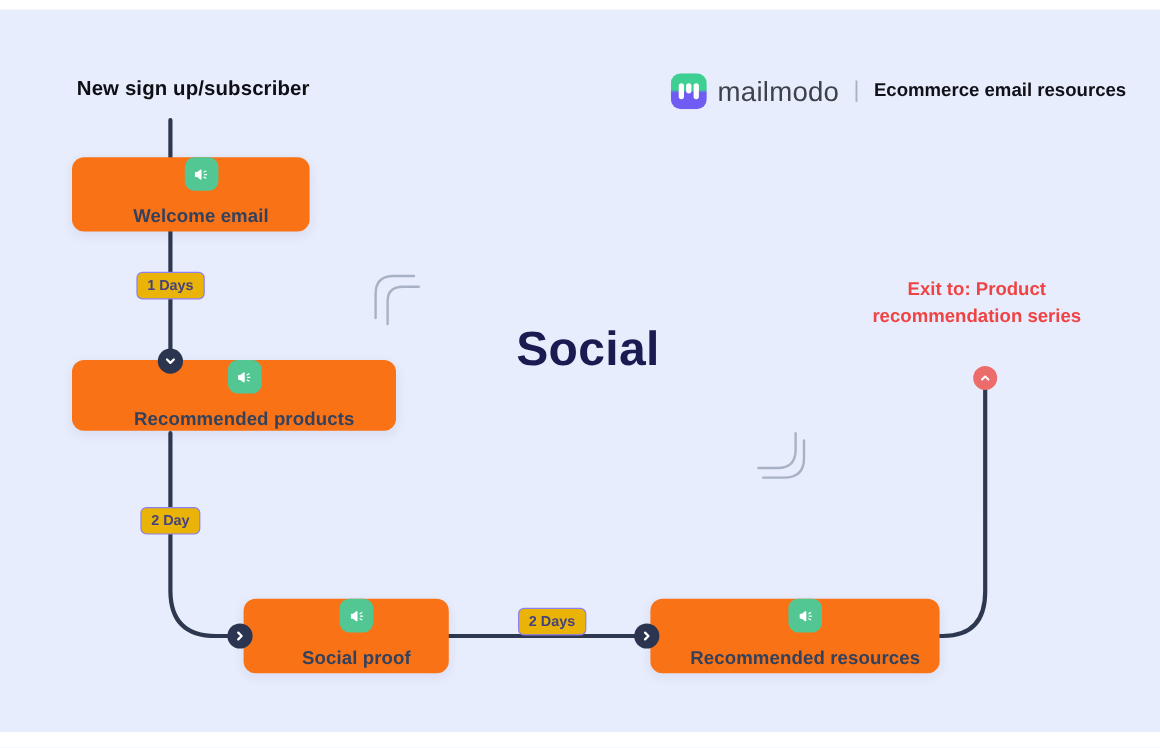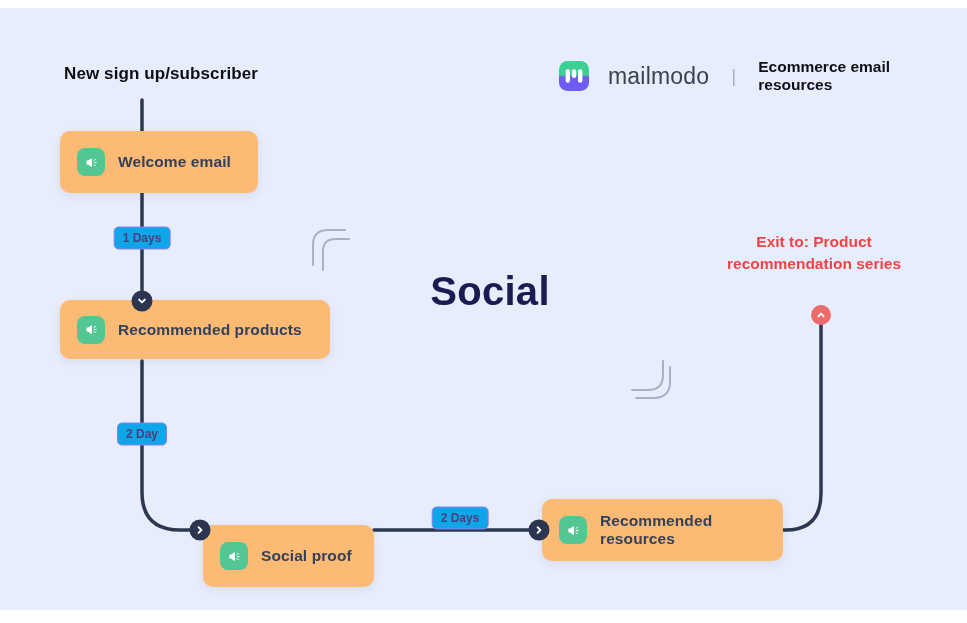--- a/index.html
+++ b/index.html
@@ -20,46 +20,47 @@
   .deco-line { stroke: #a8b2c5; stroke-width: 2; fill: none; stroke-linecap: round; }
 
   .entry-title {
     position: absolute; left: 64px; top: 64px;
     font-size: 17px; font-weight: 800; color: #0e0e15;
     letter-spacing: .1px;
   }
 
   .brand-header {
     position: absolute; left: 559px; top: 58px; height: 36px;
-    display: flex; align-items: center; gap: 19px;
+    display: flex; align-items: center; gap: 9px;
   }
   .brand-logo { width: 30px; height: 30px; display: inline-flex; }
   .brand-word { font-size: 23px; font-weight: 500; color: #3c4249; letter-spacing: .2px; }
   .brand-sep { font-size: 19px; font-weight: 300; color: #aab2c2; margin: 0 3px; }
   .brand-sub { font-size: 15.5px; font-weight: 800; color: #101018; }
 
   .card {
-    position: absolute; background: #fdba74; border-radius: 10px;
+    position: absolute; background: #f97316; border-radius: 10px;
     box-shadow: 0 3px 10px rgba(28, 41, 80, 0.08);
     display: flex; align-items: center; gap: 13px; padding-left: 17px;
     cursor: pointer;
+    flex-direction: column;
   }
   .card-1 { left: 60px;  top: 131px; width: 198px; height: 62px; }
   .card-2 { left: 60px;  top: 300px; width: 270px; height: 59px; }
-  .card-3 { left: 203px; top: 525px; width: 171px; height: 62px; }
+  .card-3 { left: 203px; top: 499px; width: 171px; height: 62px; }
   .card-4 { left: 542px; top: 499px; width: 241px; height: 62px; }
   .node-icon {
     width: 28px; height: 28px; border-radius: 8px; background: #52c794;
     display: inline-flex; align-items: center; justify-content: center; flex: none;
   }
   .node-label { font-size: 15.5px; font-weight: 700; color: #33415c; letter-spacing: .1px; }
 
   .delay-badge {
     position: absolute; transform: translate(-50%, -50%);
-    background: #0ea5e9; border: 1.5px solid #8d7ff0; border-radius: 5px;
+    background: #eab308; border: 1.5px solid #8d7ff0; border-radius: 5px;
     padding: 3px 8px 4px; font-size: 12px; font-weight: 700; color: #45427c;
     white-space: nowrap; cursor: pointer;
   }
   .badge-1 { left: 142px; top: 238px; }
   .badge-2 { left: 142px; top: 434px; }
   .badge-3 { left: 460px; top: 518px; }
 
   .flow-dot {
     position: absolute; transform: translate(-50%, -50%);
     width: 21px; height: 21px; border-radius: 50%; background: #2c3550;

